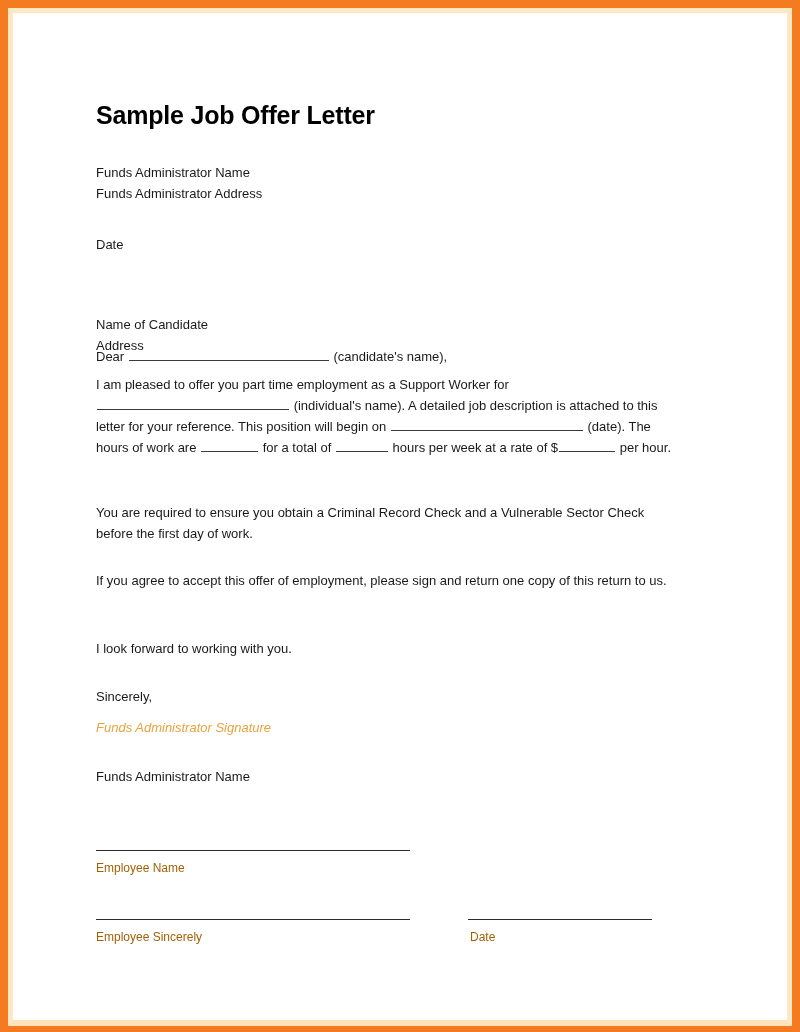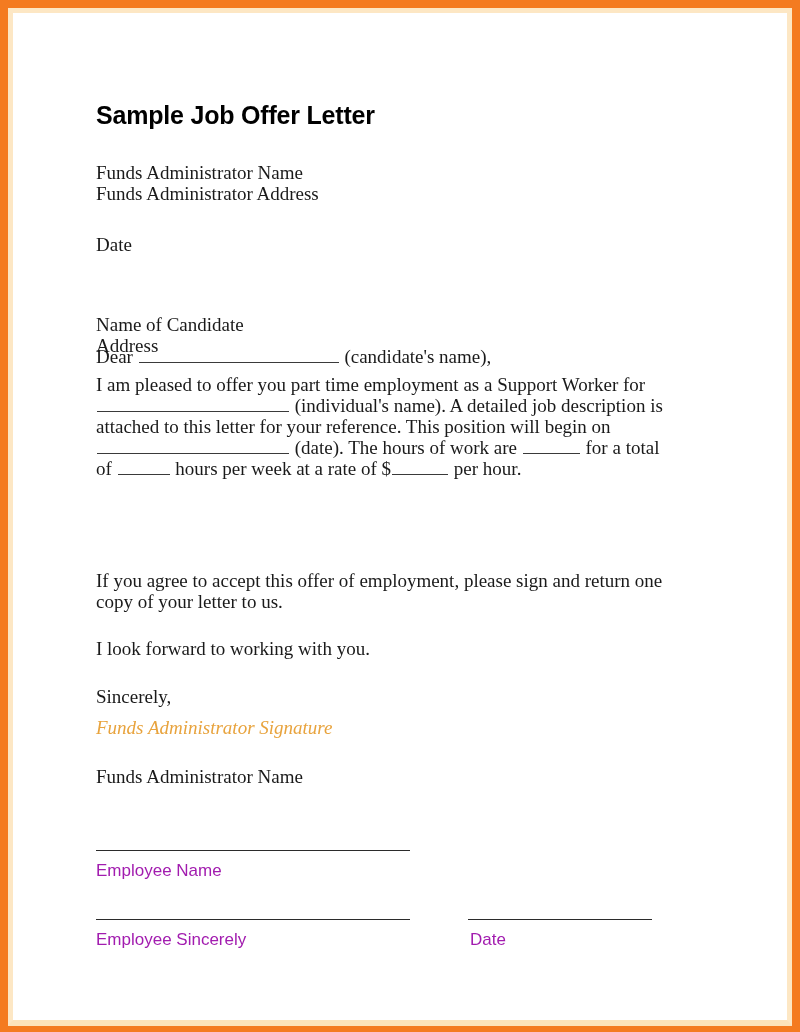--- a/index.html
+++ b/index.html
@@ -66,24 +66,23 @@
     font-size: 25px;
     font-weight: bold;
     color: #000000;
     letter-spacing: -0.2px;
     white-space: nowrap;
   }
 
   .blk {
     position: absolute;
     left: 96px;
-    font-size: 19px;
+    font-size: 13px;
     line-height: 21px;
     color: #1a1a1a;
-    font-family: Liberation Serif, serif;
   }
   .blk p { margin: 0; }
 
   .addr-block { top: 162px; }
   .date-block { top: 234px; }
   .cand-block { top: 282px; margin-top: 32px; }
   .dear-block { top: 346px; width: 600px; }
   .body-block { top: 374px; width: 580px; }
   .check-block { top: 502px; width: 560px; }
   .agree-block { top: 570px; width: 580px; }
@@ -116,22 +115,22 @@
   .sig-line {
     position: absolute;
     border-top: 1.6px solid #2b2b2b;
   }
   .sig-line-name { left: 96px; top: 850px; width: 314px; }
   .sig-line-sig  { left: 96px; top: 919px; width: 314px; }
   .sig-line-date { left: 468px; top: 919px; width: 184px; }
 
   .sig-label {
     position: absolute;
-    font-size: 17px;
-    color: #a21caf;
+    font-size: 12px;
+    color: #a16207;
     white-space: nowrap;
   }
   .sig-label-name { left: 96px; top: 861px; }
   .sig-label-sig  { left: 96px; top: 930px; }
   .sig-label-date { left: 470px; top: 930px; }
 </style>
 </head>
 <body>
 
 <div class="page">
@@ -172,22 +171,23 @@
       <span>hours per week at a rate of $</span><span class="blank blank-dollar"></span>
       <span>per hour.</span>
     </div>
 
     <div class="blk dear-block">
       <span>Dear</span>
       <span class="blank blank-xl"></span>
       <span>(candidate's name),</span>
     </div>
 
-
-    <div class="blk agree-block">If you agree to accept this offer of employment, please sign and return one copy of your letter to us.</div>
+    <div class="blk check-block">You are required to ensure you obtain a Criminal Record Check and a Vulnerable Sector Check before the first day of work.</div>
+
+    <div class="blk agree-block">If you agree to accept this offer of employment, please sign and return one copy of this return to us.</div>
 
     <div class="blk forward-block">I look forward to working with you.</div>
 
     <div class="blk sincerely-block">
       <p>Sincerely,</p>
       <span class="sig-orange">Funds Administrator Signature</span>
     </div>
 
     <div class="blk admin-name-block">Funds Administrator Name</div>
 

